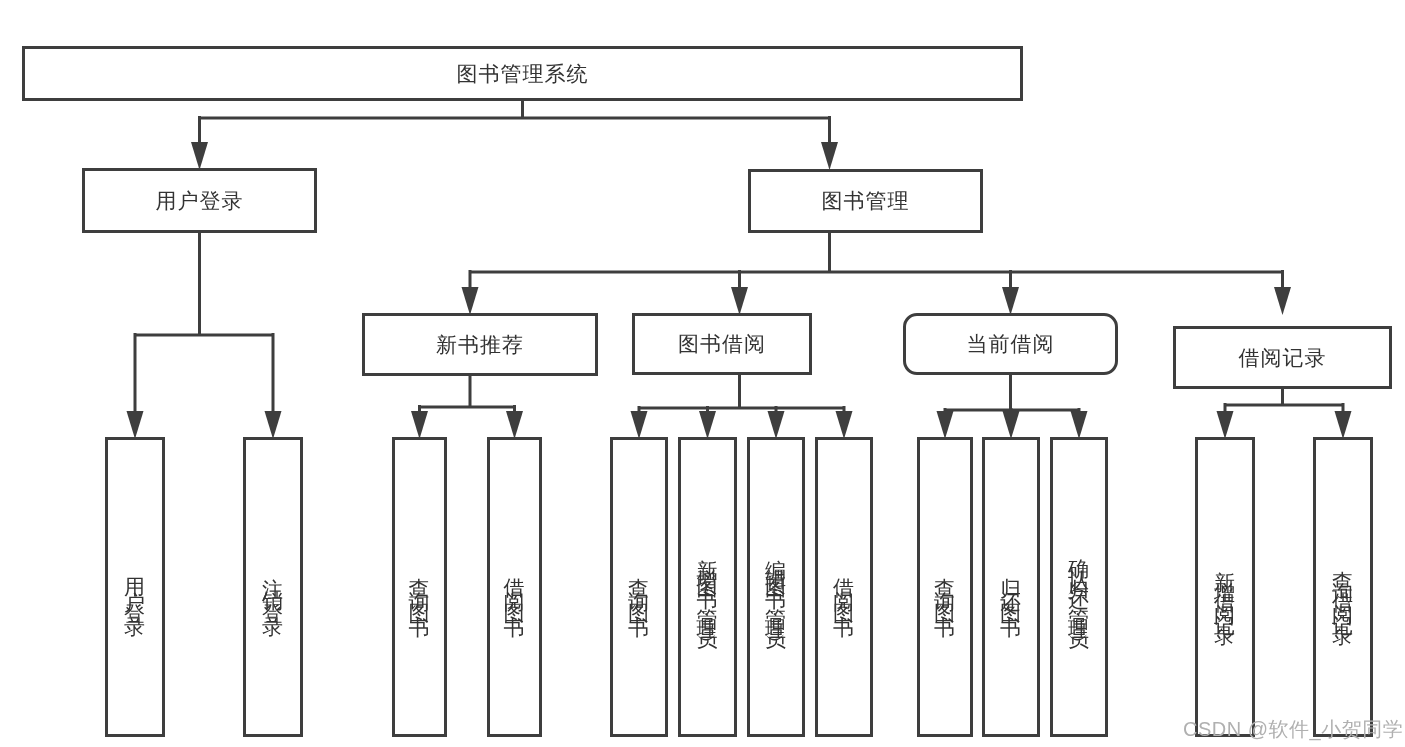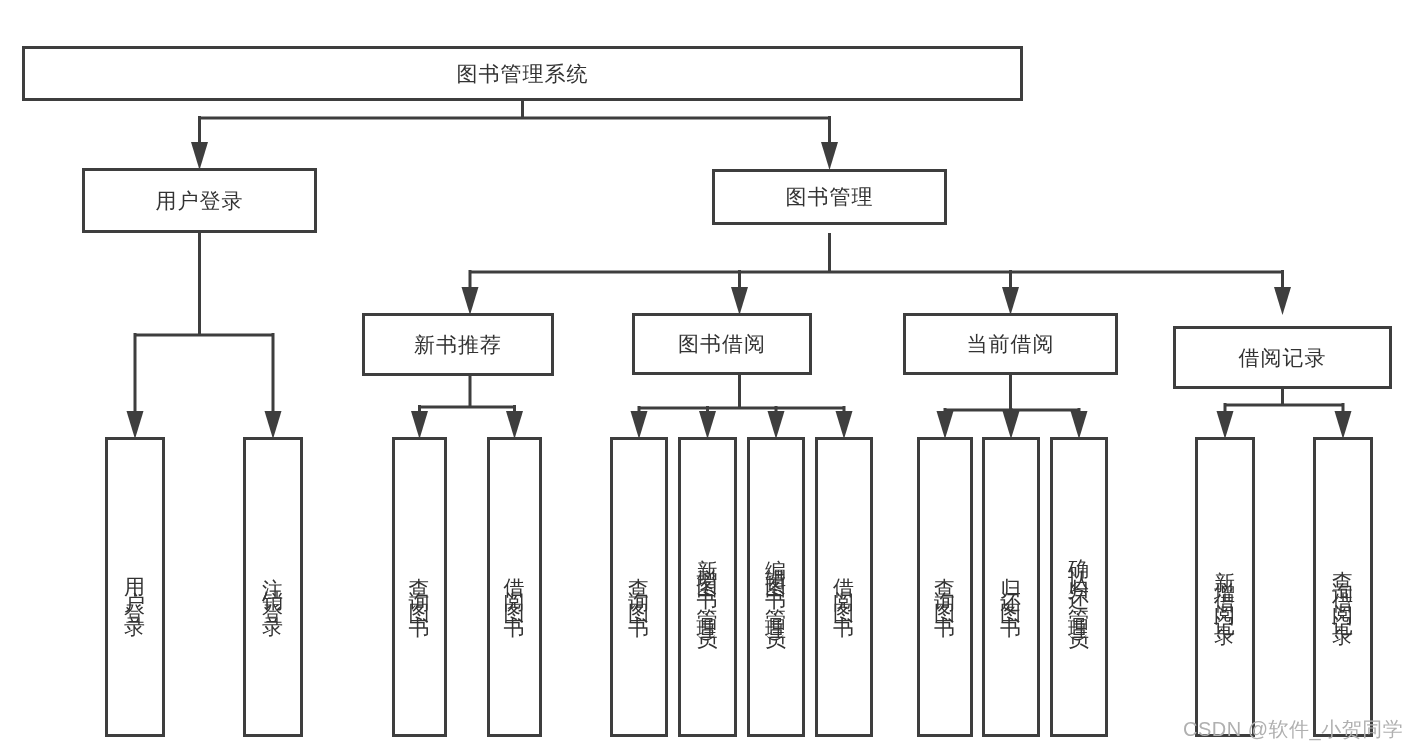--- a/index.html
+++ b/index.html
@@ -24,24 +24,24 @@
     writing-mode:vertical-rl; text-orientation:mixed;
     font-size:21px; line-height:1; color:#333333;
   }
   .ls4 { letter-spacing:13px; }
   .ls6 { letter-spacing:11px; }
   .ls9 { letter-spacing:10px; }
 
   
   #n-root { left:22px;  top:13px;  width:1001px; height:55px;margin-top:33px; }
   #n-user { left:82px;  top:168px; width:235px;  height:65px; }
-  #n-book { left:712px; top:169px; width:235px;  height:56px; }
-  #n-s0   { left:362px; top:313px; width:192px;  height:63px; }
+  #n-book { left:748px; top:169px; width:235px;  height:64px; }
+  #n-s0   { left:362px; top:313px; width:236px;  height:63px; }
   #n-s1   { left:632px; top:313px; width:180px;  height:62px; }
-  #n-s2   { left:903px; top:313px; width:215px;  height:62px; }
+  #n-s2   { left:903px; top:313px; width:215px;  height:62px;border-radius:14px; }
   #n-s3   { left:1173px;top:326px; width:219px;  height:63px; }
 
   
   #n-u0   { left:105px;  width:60px; }
   #n-u1   { left:243px;  width:60px; }
   #n-s0c0 { left:392px;  width:55px; }
   #n-s0c1 { left:487px;  width:55px; }
   #n-s1c0 { left:610px;  width:58px; }
   #n-s1c1 { left:678px;  width:59px; }
   #n-s1c2 { left:747px;  width:58px; }

